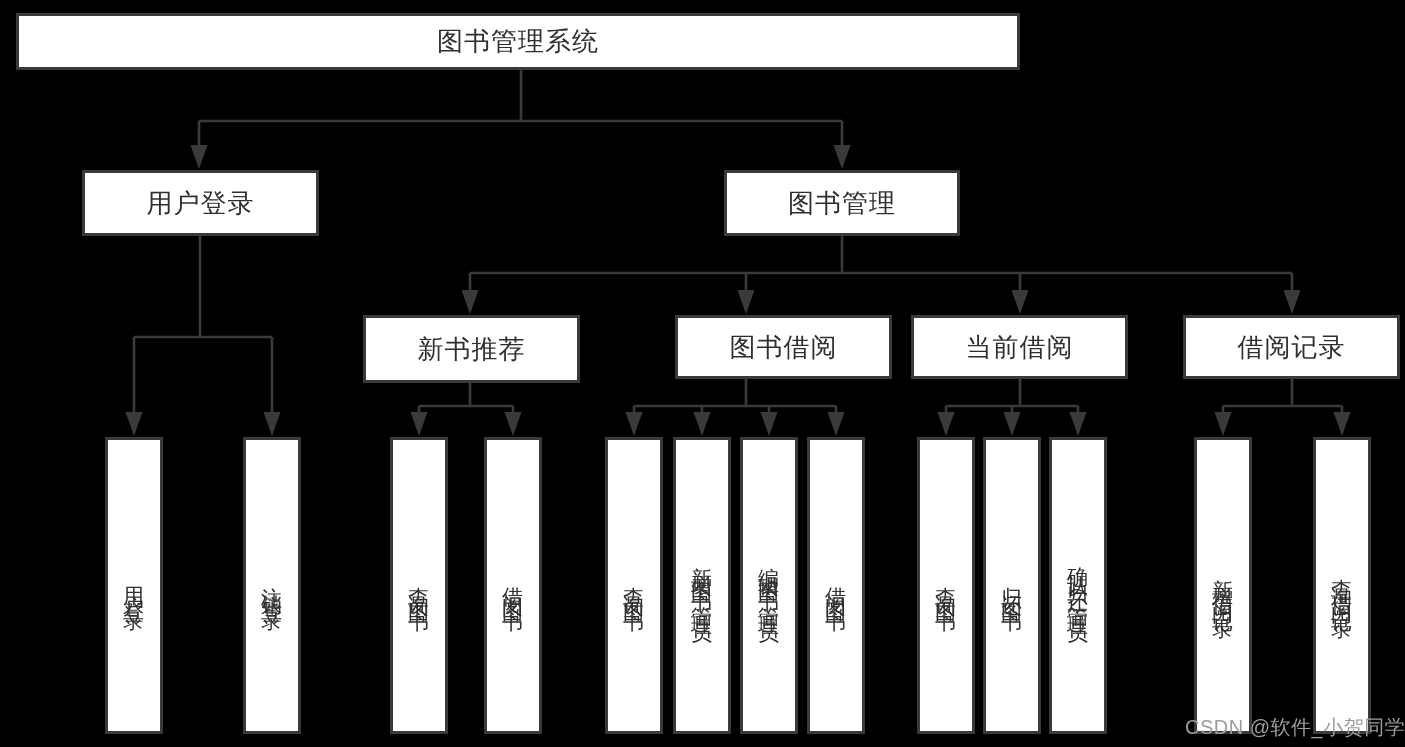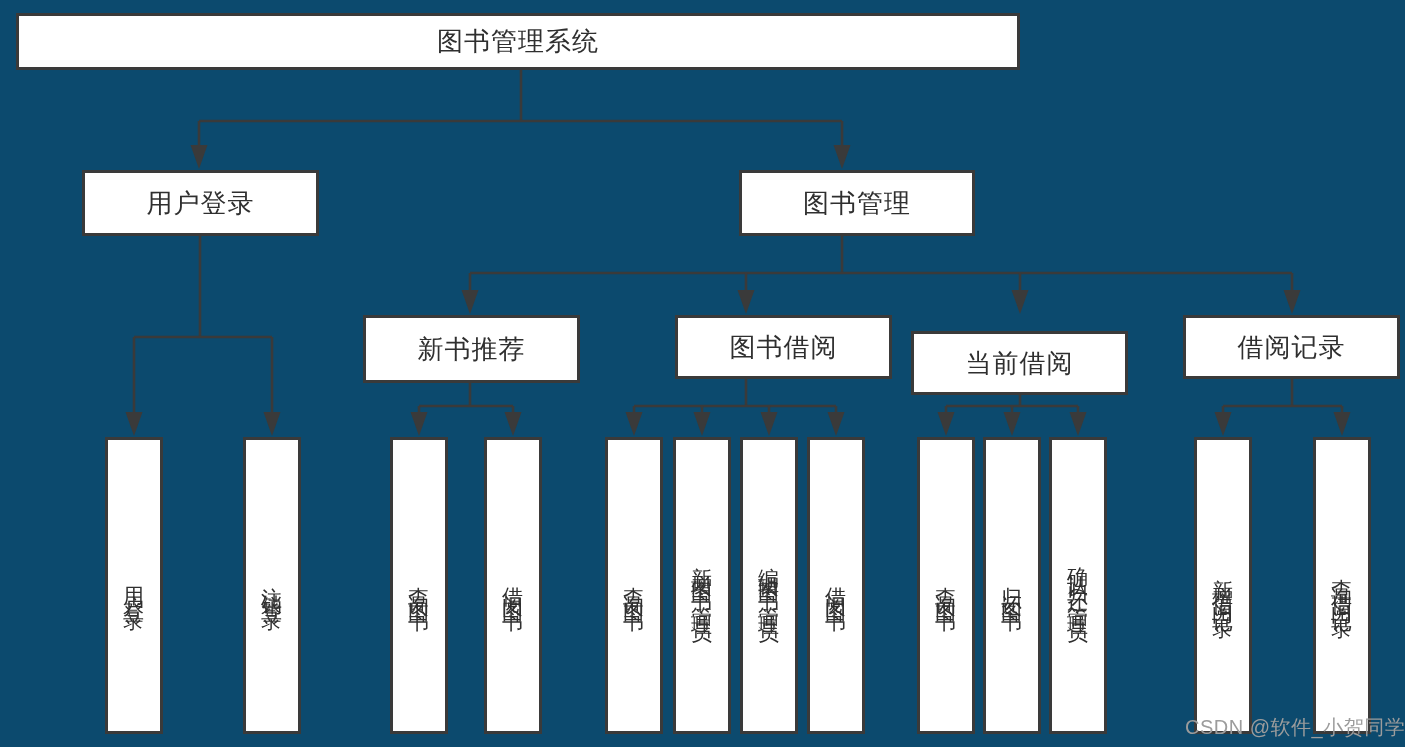--- a/index.html
+++ b/index.html
@@ -1,19 +1,19 @@
 <!DOCTYPE html>
 <html><head>
 <meta charset="utf-8">
 <style>
   html,body{margin:0;padding:0;background:#ffffff;}
   #page{
     position:relative;
     width:1405px;height:747px;
-    background:#0c4a6e;
+    background:#000000;
     font-family:"Liberation Sans",sans-serif;
     color:#2f2f2f;
     overflow:hidden;
   }
   .box{
     position:absolute;
     box-sizing:border-box;
     border:3px solid #3a3a3a;
     background:#ffffff;
     display:flex;
@@ -118,25 +118,25 @@
       <polygon points="1069.5,412 1086.5,412 1078,436"></polygon>
 
       <polygon points="1214.5,412 1231.5,412 1223,436"></polygon>
       <polygon points="1333.5,412 1350.5,412 1342,436"></polygon>
     </g>
   </svg>
 
   <div class="box lv1" style="left:16px;top:13px;width:1004px;height:57px;">图书管理系统</div>
 
   <div class="box lv2" style="left:82px;top:170px;width:237px;height:66px;">用户登录</div>
-  <div class="box lv2" style="left:724px;top:170px;width:236px;height:66px;margin-left:15px;">图书管理</div>
+  <div class="box lv2" style="left:724px;top:170px;width:236px;height:66px;">图书管理</div>
 
   <div class="box lv3" style="left:363px;top:315px;width:217px;height:68px;">新书推荐</div>
   <div class="box lv3" style="left:637px;top:315px;width:217px;height:64px;margin-left:38px;">图书借阅</div>
-  <div class="box lv3" style="left:911px;top:315px;width:217px;height:64px;margin-top:16px;">当前借阅</div>
+  <div class="box lv3" style="left:911px;top:315px;width:217px;height:64px;">当前借阅</div>
   <div class="box lv3" style="left:1183px;top:315px;width:217px;height:64px;">借阅记录</div>
 
   <div class="box leaf" style="left:105px;top:437px;width:58px;height:297px;">
     <span class="vtext">用户登录</span>
   </div>
   <div class="box leaf" style="left:243px;top:437px;width:58px;height:297px;">
     <span class="vtext">注销登录</span>
   </div>
 
   <div class="box leaf" style="left:390px;top:437px;width:58px;height:297px;">

